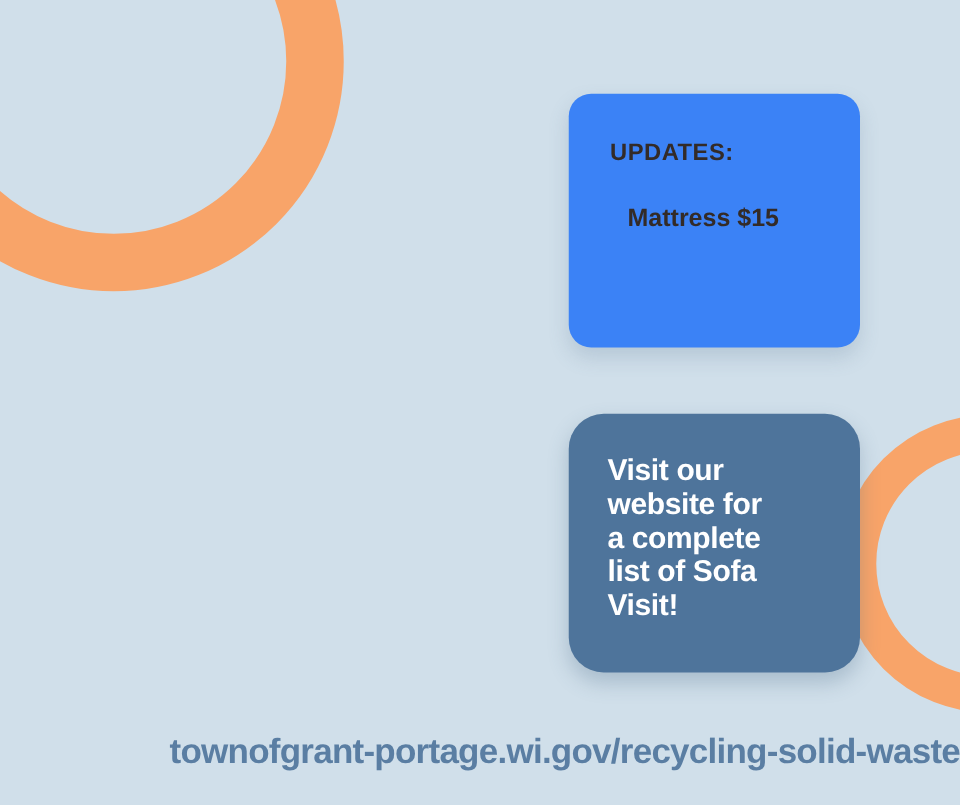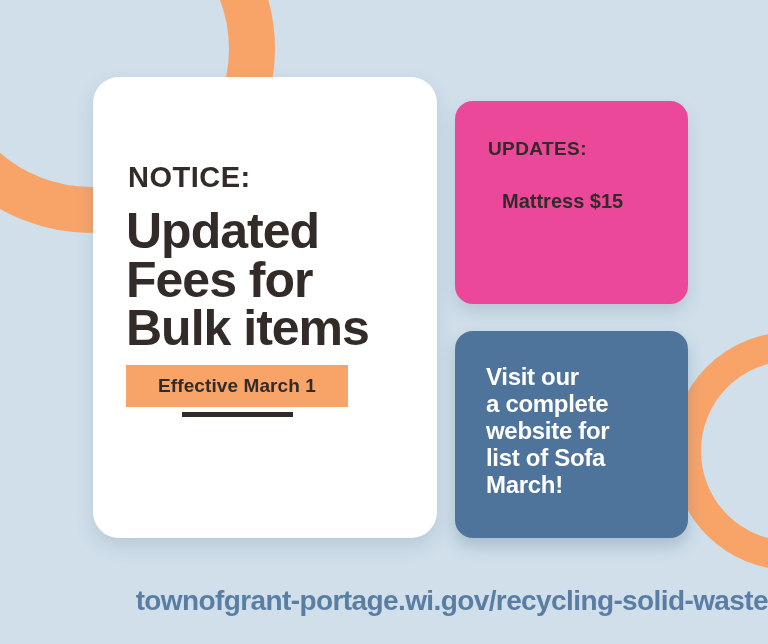--- a/index.html
+++ b/index.html
@@ -105,24 +105,24 @@
     top: 335px;
     width: 111px;
     height: 5px;
     background: #332b28;
   }
 
   
   .card-orange {
     position: absolute;
     left: 455px;
-    top: 101px;
+    top: 75px;
     width: 233px;
     height: 203px;
-    background: #ec4899;
+    background: #3b82f6;
     border-radius: 18px;
     box-shadow: 0 8px 16px rgba(80, 110, 140, 0.20);
   }
   .updates-title {
     position: absolute;
     left: 33px;
     top: 38px;
     font-size: 19px;
     font-weight: 700;
     letter-spacing: 0.4px;
@@ -146,21 +146,21 @@
   }
 
   
   .card-blue {
     position: absolute;
     left: 455px;
     top: 331px;
     width: 233px;
     height: 207px;
     background: #4e749b;
-    border-radius: 18px;
+    border-radius: 28px;
     box-shadow: 0 8px 16px rgba(70, 100, 130, 0.28);
   }
   .visit-text {
     position: absolute;
     left: 31px;
     top: 32px;
     width: 175px;
     font-size: 24px;
     font-weight: 700;
     letter-spacing: -0.3px;
@@ -184,47 +184,33 @@
   }
 </style>
 </head>
 <body>
 
 <div id="poster">
 
   <div class="ring ring-topleft"></div>
   <div class="ring ring-right"></div>
 
-  <div class="card-white">
-    <div class="notice-kicker">NOTICE:</div>
-
-    <div class="headline">
-      <span class="hl-line">Updated</span>
-      <span class="hl-line">Fees for</span>
-      <span class="hl-line">Bulk items</span>
-    </div>
-
-    <div class="badge-effective">
-      <span>Effective March 1</span>
-    </div>
-    <div class="badge-underline"></div>
-  </div>
 
   <div class="card-orange">
     <div class="updates-title">UPDATES:</div>
     <ul class="updates-list">
       <li>Mattress $15</li>
     </ul>
   </div>
 
   <div class="card-blue">
     <div class="visit-text">
       <span class="vt-line">Visit our</span>
+      <span class="vt-line">website for</span>
       <span class="vt-line">a complete</span>
-      <span class="vt-line">website for</span>
       <span class="vt-line">list of Sofa</span>
-      <span class="vt-line">March!</span>
+      <span class="vt-line">Visit!</span>
     </div>
   </div>
 
   <div class="footer-url">townofgrant-portage.wi.gov/recycling-solid-waste</div>
 
 </div>
 
 </body></html>

